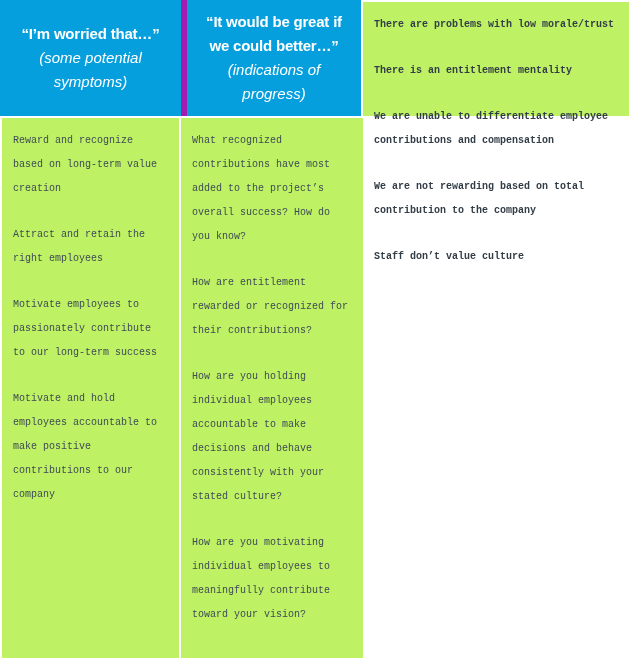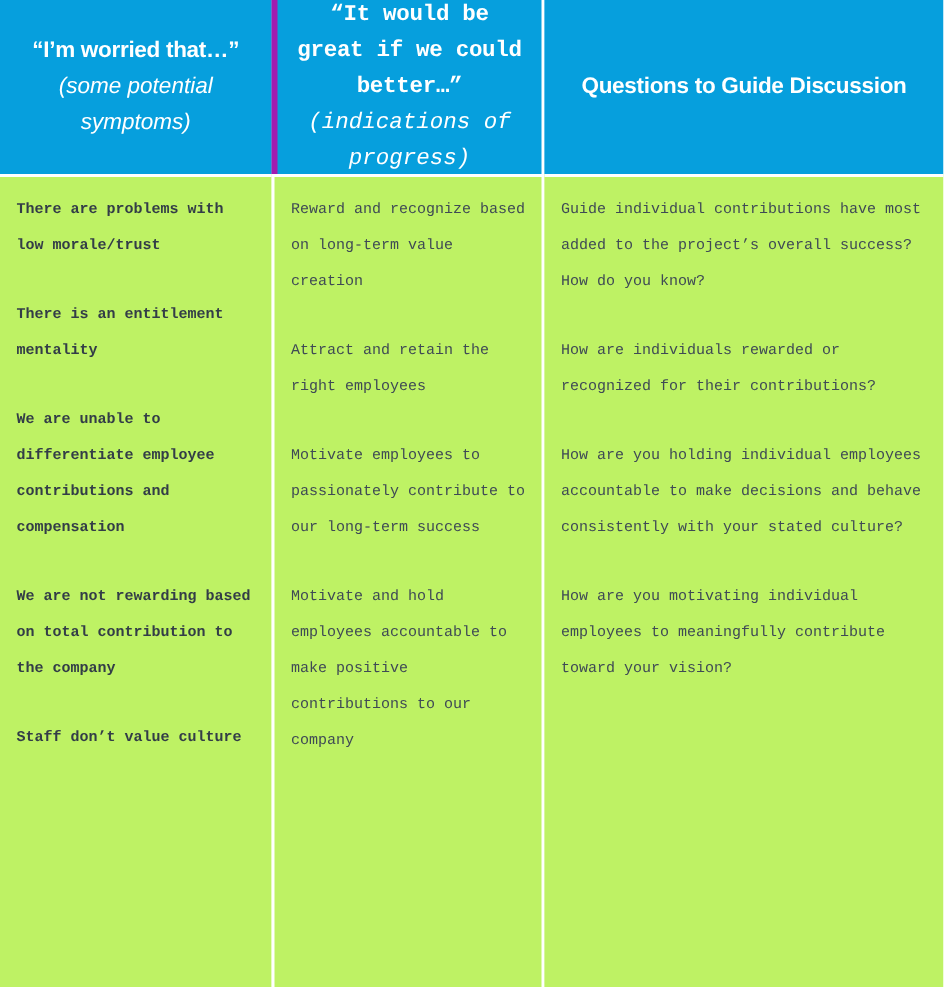--- a/index.html
+++ b/index.html
@@ -18,21 +18,21 @@
       font-family: "Liberation Sans", sans-serif;
       font-size: 15px;
       line-height: 24px;
       text-align: center;
       display: flex; flex-direction: column; align-items: center; justify-content: center;
       padding: 0 10px;
       box-sizing: border-box;
     }
     .hcell .b { font-weight: bold; letter-spacing: -0.2px; }
     .hcell .i { font-style: italic; }
-    .hcell.c2 { border-left: 4px solid #a21caf; border-right: 2px solid #ffffff; font-family: Liberation Mono, monospace; }
+    .hcell.c2 { border-left: 6px solid #a21caf; border-right: 2px solid #ffffff; }
     .bcell {
       background: #bef264;
       font-family: Liberation Mono, monospace;
       font-size: 10px;
       line-height: 24px;
       color: #3a4550;
       padding: 11px 10px 0 11px;
       box-sizing: border-box;
       border-top: 2px solid #ffffff;
     }
@@ -46,36 +46,33 @@
 
 <div class="table">
   <div class="hcell c1">
     <span class="b">“I’m worried that…”</span>
     <span class="i">(some potential symptoms)</span>
   </div>
   <div class="hcell c2">
     <span class="b">“It would be great if we could better…”</span>
     <span class="i">(indications of progress)</span>
   </div>
-  <div class="hcell c3">
-    <span class="b">Questions to Guide Discussion</span>
-  </div>
 
   <div class="bcell c1">
     <div class="item">There are problems with low morale/trust</div>
     <div class="item">There is an entitlement mentality</div>
     <div class="item">We are unable to differentiate employee contributions and compensation</div>
     <div class="item">We are not rewarding based on total contribution to the company</div>
     <div class="item">Staff don’t value culture</div>
   </div>
   <div class="bcell c2">
     <div class="item">Reward and recognize based on long-term value creation</div>
     <div class="item">Attract and retain the right employees</div>
     <div class="item">Motivate employees to passionately contribute to our long-term success</div>
     <div class="item">Motivate and hold employees accountable to make positive contributions to our company</div>
   </div>
   <div class="bcell c3">
-    <div class="item">Guide individual contributions have most added to the project’s overall success? How do you know?</div>
-    <div class="item">How are individuals rewarded or recognized for their contributions?</div>
+    <div class="item">What recognized contributions have most added to the project’s overall success? How do you know?</div>
+    <div class="item">How are entitlement rewarded or recognized for their contributions?</div>
     <div class="item">How are you holding individual employees accountable to make decisions and behave consistently with your stated culture?</div>
     <div class="item">How are you motivating individual employees to meaningfully contribute toward your vision?</div>
   </div>
 </div>
 
 </body></html>

